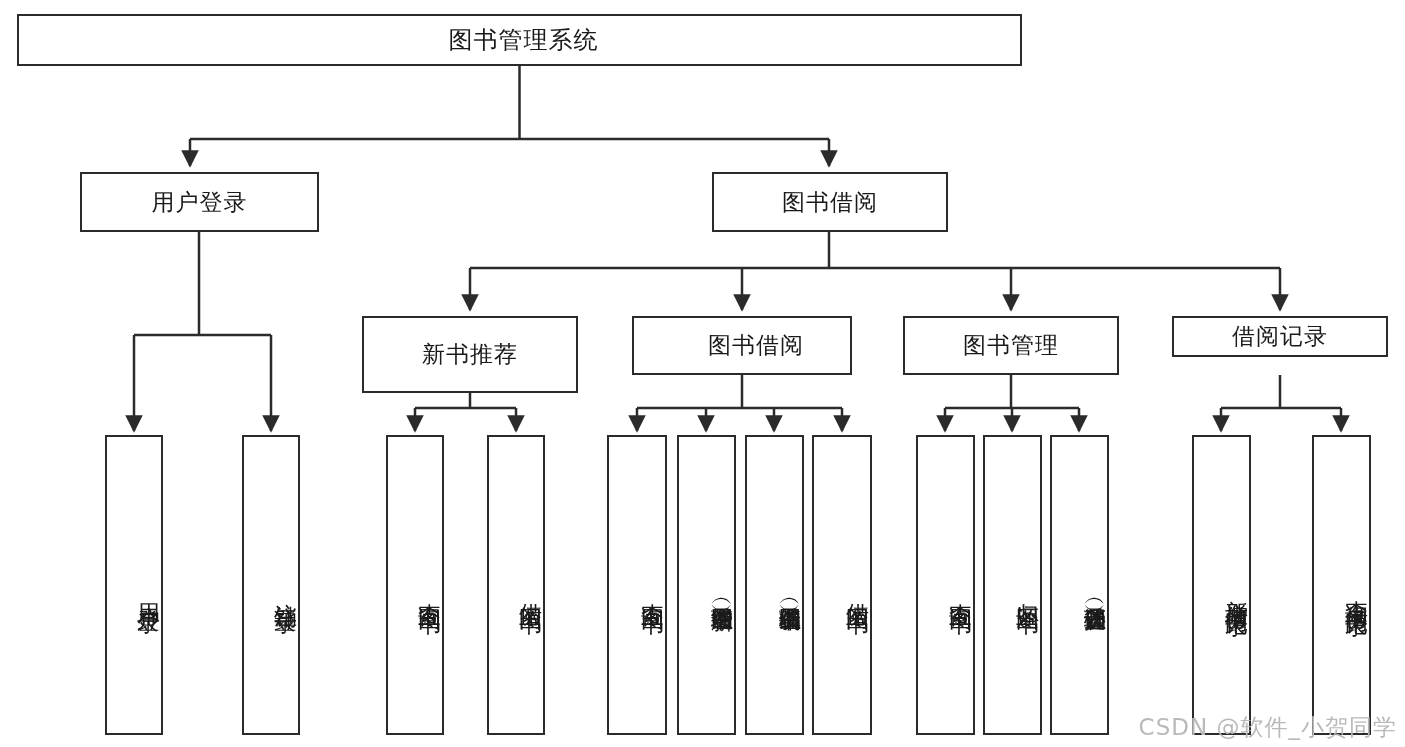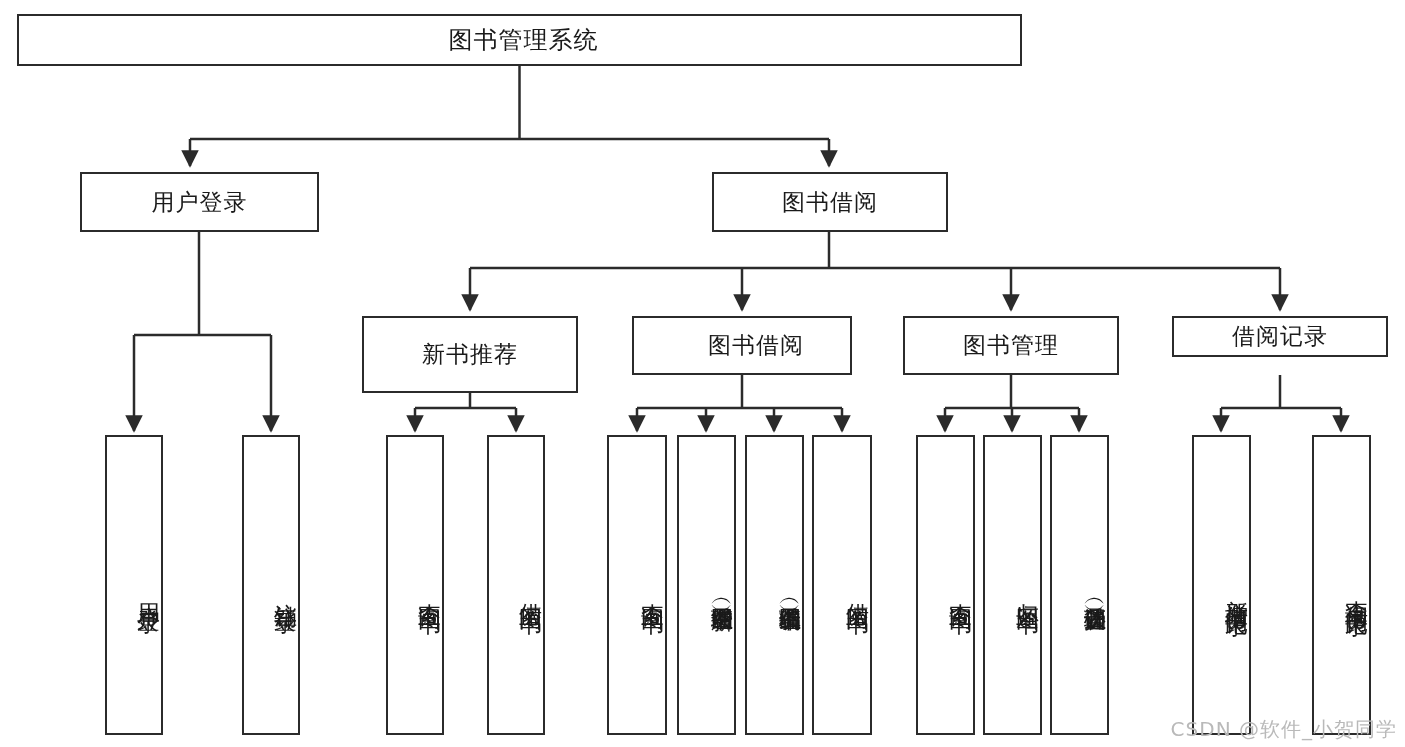--- a/index.html
+++ b/index.html
@@ -39,21 +39,21 @@
     letter-spacing:3px;
     white-space:nowrap;
   }
   .node.leaf.tight{letter-spacing:0px;font-size:22px;}
   .leaf-txt{display:block;}
 
   #watermark{
     position:absolute;
     right:8px;
     bottom:4px;
-    font-size:20px;
+    font-size:23px;
     color:#b9b9b9;
     letter-spacing:1px;
     white-space:nowrap;
     font-family:"DejaVu Sans","Liberation Sans",sans-serif;
   }
 </style>
 </head>
 <body>
 
 <div id="canvas">

